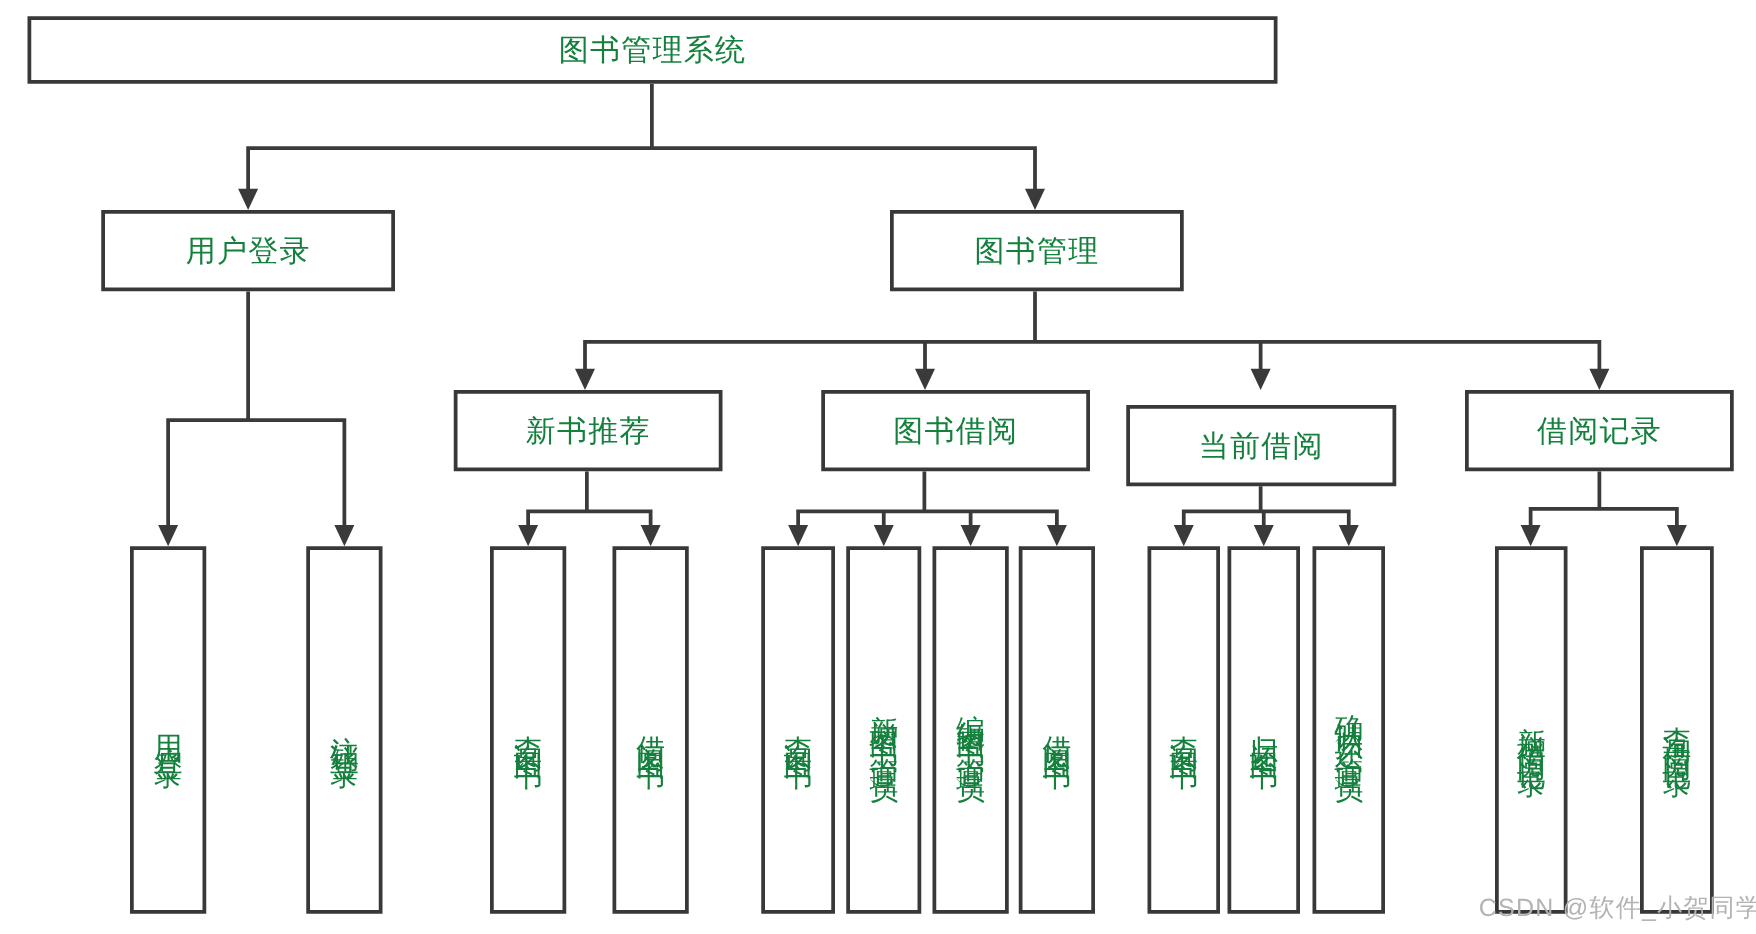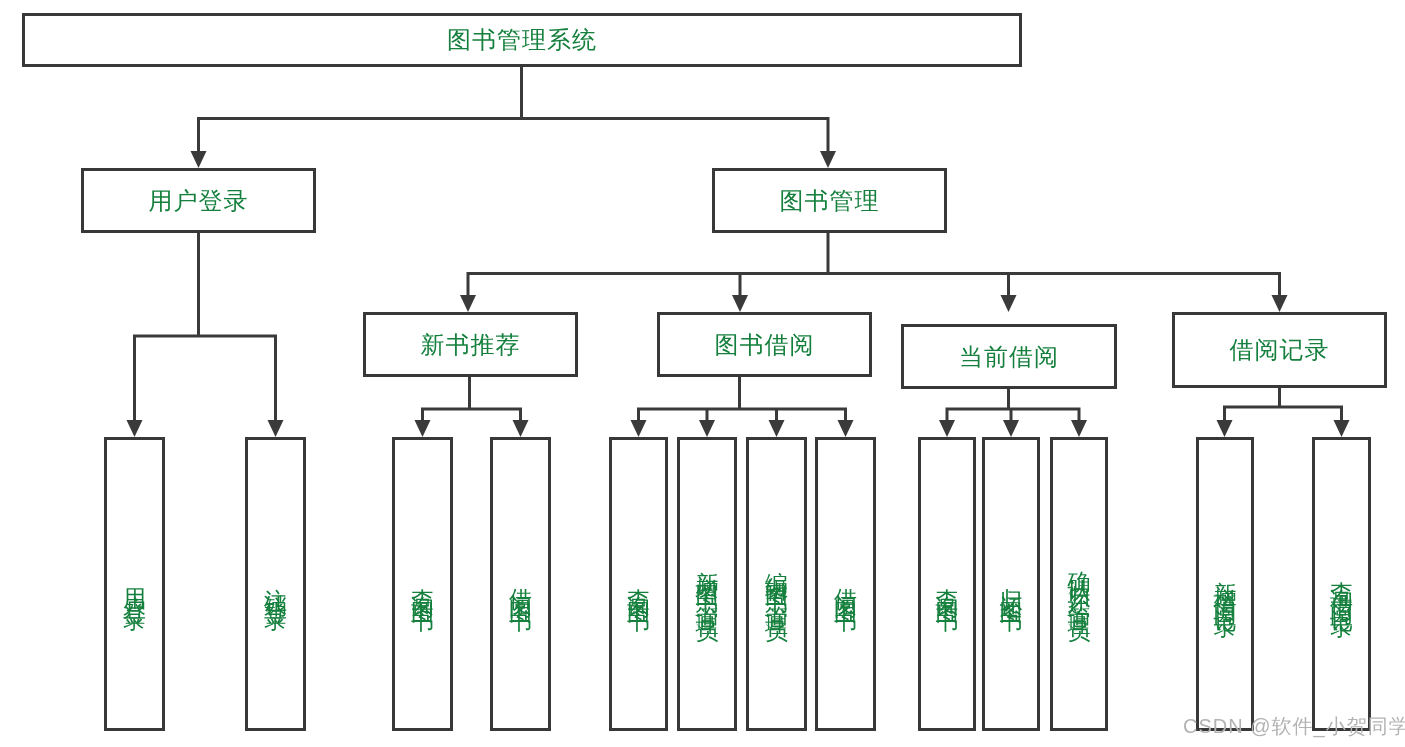--- a/index.html
+++ b/index.html
@@ -97,21 +97,21 @@
 
   <div class="node h-node" style="left:363px;top:312px;width:215px;height:65px;">
     <span>新书推荐</span>
   </div>
   <div class="node h-node" style="left:633px;top:312px;width:215px;height:65px;margin-left:24px;">
     <span>图书借阅</span>
   </div>
   <div class="node h-node" style="left:901px;top:324px;width:216px;height:65px;">
     <span>当前借阅</span>
   </div>
-  <div class="node h-node" style="left:1172px;top:312px;width:215px;height:76px;">
+  <div class="node h-node" style="left:1172px;top:312px;width:215px;height:65px;">
     <span>借阅记录</span>
   </div>
 
   <div class="node v-node" style="left:104px;top:437px;width:61px;height:294px;">
     <span>用户登录</span>
   </div>
   <div class="node v-node" style="left:245px;top:437px;width:61px;height:294px;">
     <span>注销登录</span>
   </div>
 

